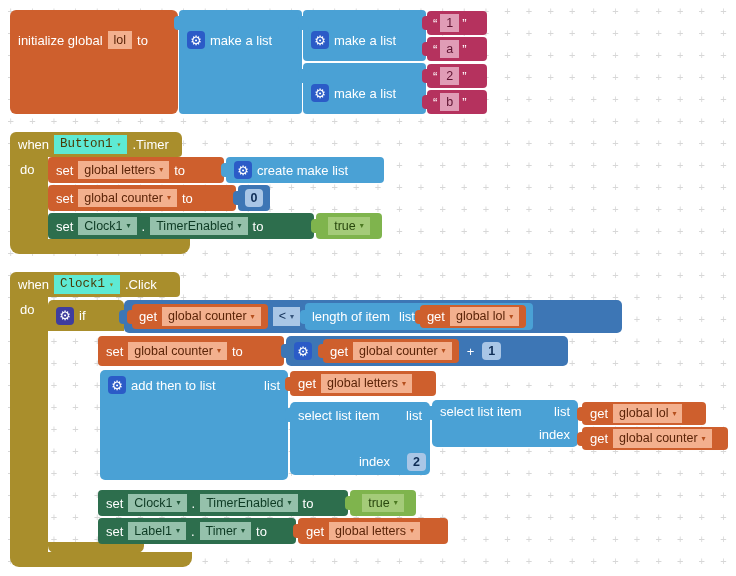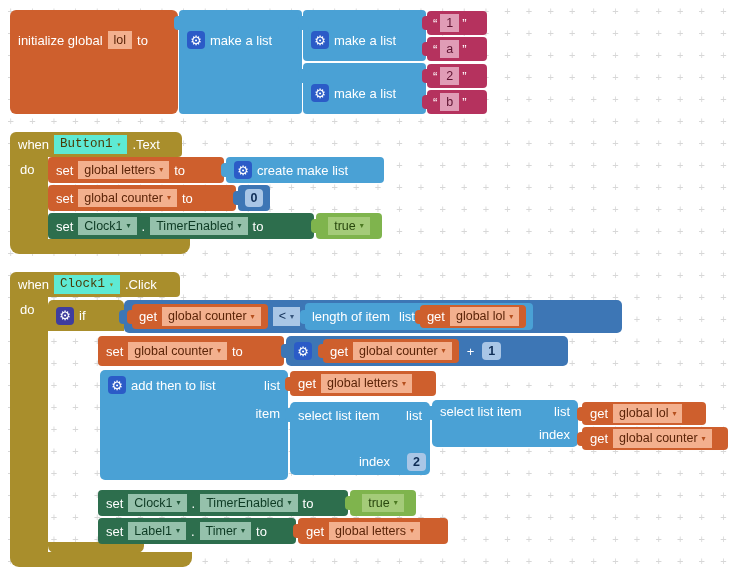--- a/index.html
+++ b/index.html
@@ -986,21 +986,21 @@
     </div>
   </div>
 
   <div style="position:absolute;left:10px;top:132px;width:400px;height:124px;">
     <div class="blk ol" style="left:0;top:0;width:172px;height:25px;border-radius:6px 6px 4px 0;">
       <span class="lbl">when</span>
       <span class="pill tan">
         <span>Button1</span>
           <span class="arr tc">▾</span>
       </span>
-      <span class="lbl">.Text</span>
+      <span class="lbl">.Timer</span>
     </div>
     <div class="olabs" style="left:0;top:24px;width:38px;height:84px;padding:6px 0 0 10px;">
       <span class="lbl">do</span>
     </div>
     <div class="olabs" style="left:0;top:107px;width:180px;height:15px;border-radius:0 0 9px 9px;"></div>
 
     <div class="blk o" style="left:38px;top:25px;width:176px;height:26px;">
       <span class="lbl">set</span>
       <span class="pill salmon">
         <span>global letters</span>
@@ -1112,23 +1112,20 @@
       <span class="pill num">1</span>
     </div>
 
     <div class="blk lb top" style="left:90px;top:98px;width:188px;height:110px;border-radius:5px;padding:3px 8px 0 8px;">
       <div class="col">
         <span class="hrow" style="width:100%;">
           <span class="gear">⚙</span>
           <span class="lbl">add then to list</span>
           <span class="sp"></span>
           <span class="lbl">list</span>
-        </span>
-        <span class="hrow" style="justify-content:flex-end;margin-top:4px;">
-          <span class="lbl">item</span>
         </span>
       </div>
     </div>
     <div class="blk o plug" style="left:280px;top:99px;width:146px;height:25px;">
       <span class="lbl">get</span>
       <span class="pill salmon">
         <span>global letters</span>
           <span class="arr oc">▾</span>
       </span>
     </div>

